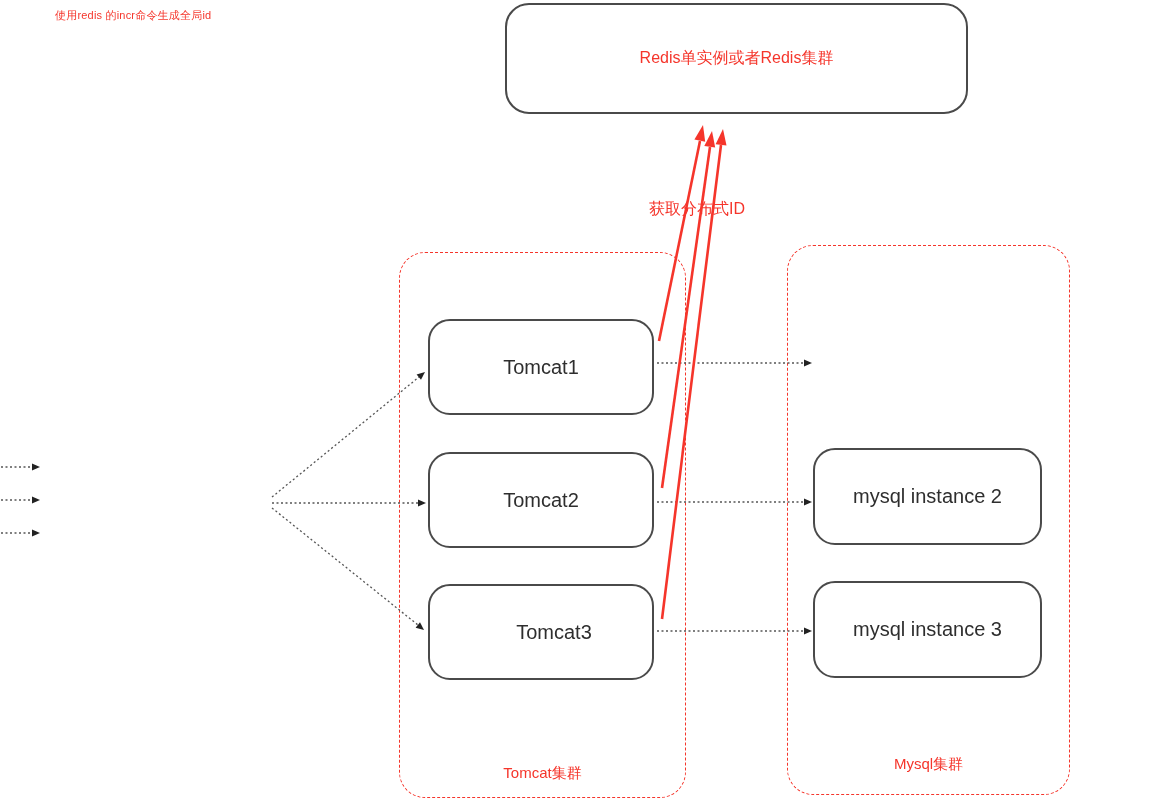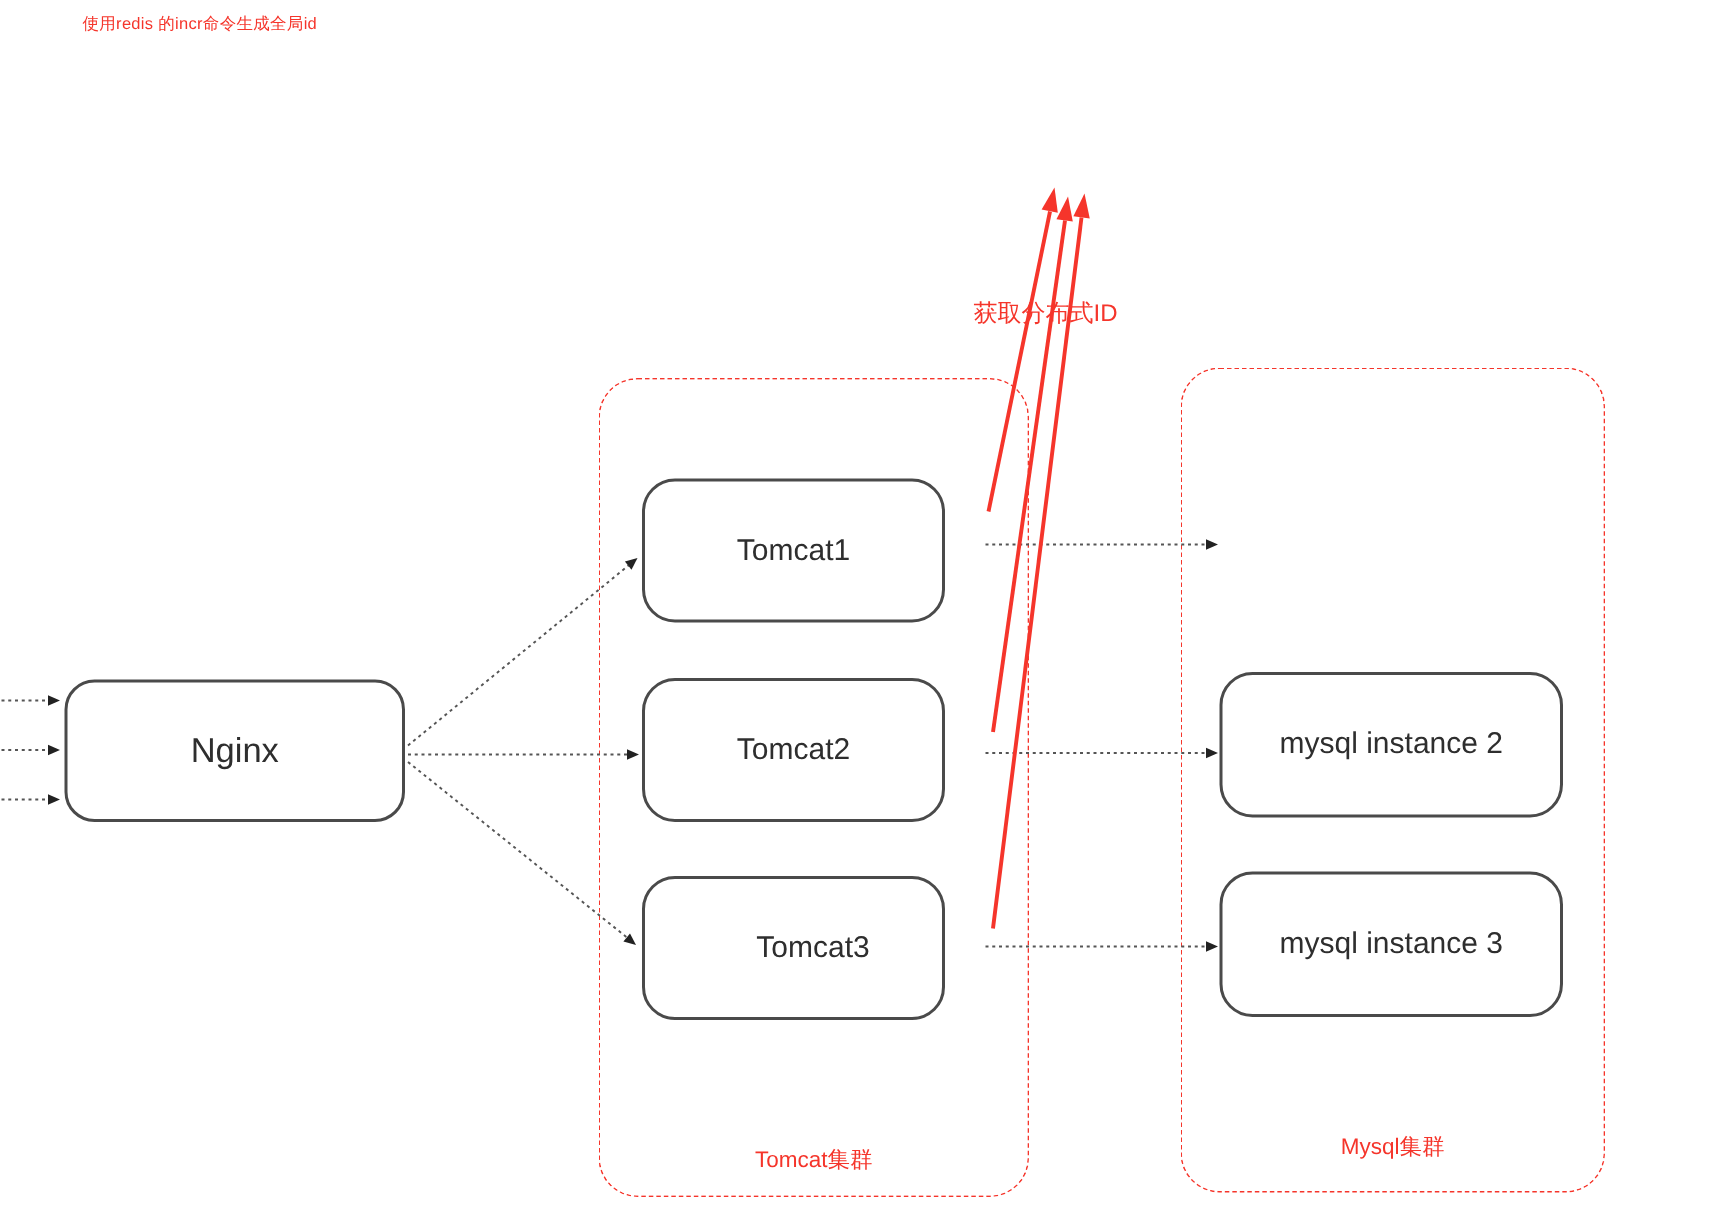--- a/index.html
+++ b/index.html
@@ -41,21 +41,21 @@
     left:505px; top:3px; width:463px; height:111px;
     border-radius:24px;
     color:var(--red);
     font-size:16px;
     font-weight:500;
   }
   .node.nginx{
     left:43px; top:453px; width:227px; height:95px;
     font-size:23px;
   }
-  .node.t{ left:428px; width:202px; height:96px; border-radius:22px; }
+  .node.t{ left:428px; width:226px; height:96px; border-radius:22px; }
   .node.t1{ top:319px; }
   .node.t2{ top:452px; }
   .node.t3{ top:584px;padding-left:26px; }
   .node.m{ left:813px; width:229px; height:97px; border-radius:22px; }
   .node.m1{ top:316px; }
   .node.m2{ top:448px; }
   .node.m3{ top:581px;justify-content:center; }
   .cluster{
     position:absolute;
     border:1px dashed var(--red);
@@ -99,22 +99,22 @@
 
   <div class="note">使用redis 的incr命令生成全局id</div>
 
   <div class="cluster tomcat">
     <div class="cluster-label">Tomcat集群</div>
   </div>
   <div class="cluster mysql">
     <div class="cluster-label">Mysql集群</div>
   </div>
 
-  <div class="node nginx">
-    <span>Nginx</span>
+  <div class="node redis">
+    <span>Redis单实例或者Redis集群</span>
   </div>
   <div class="node t t1">
     <span>Tomcat1</span>
   </div>
   <div class="node t t2">
     <span>Tomcat2</span>
   </div>
   <div class="node t t3">
     <span>Tomcat3</span>
   </div>

